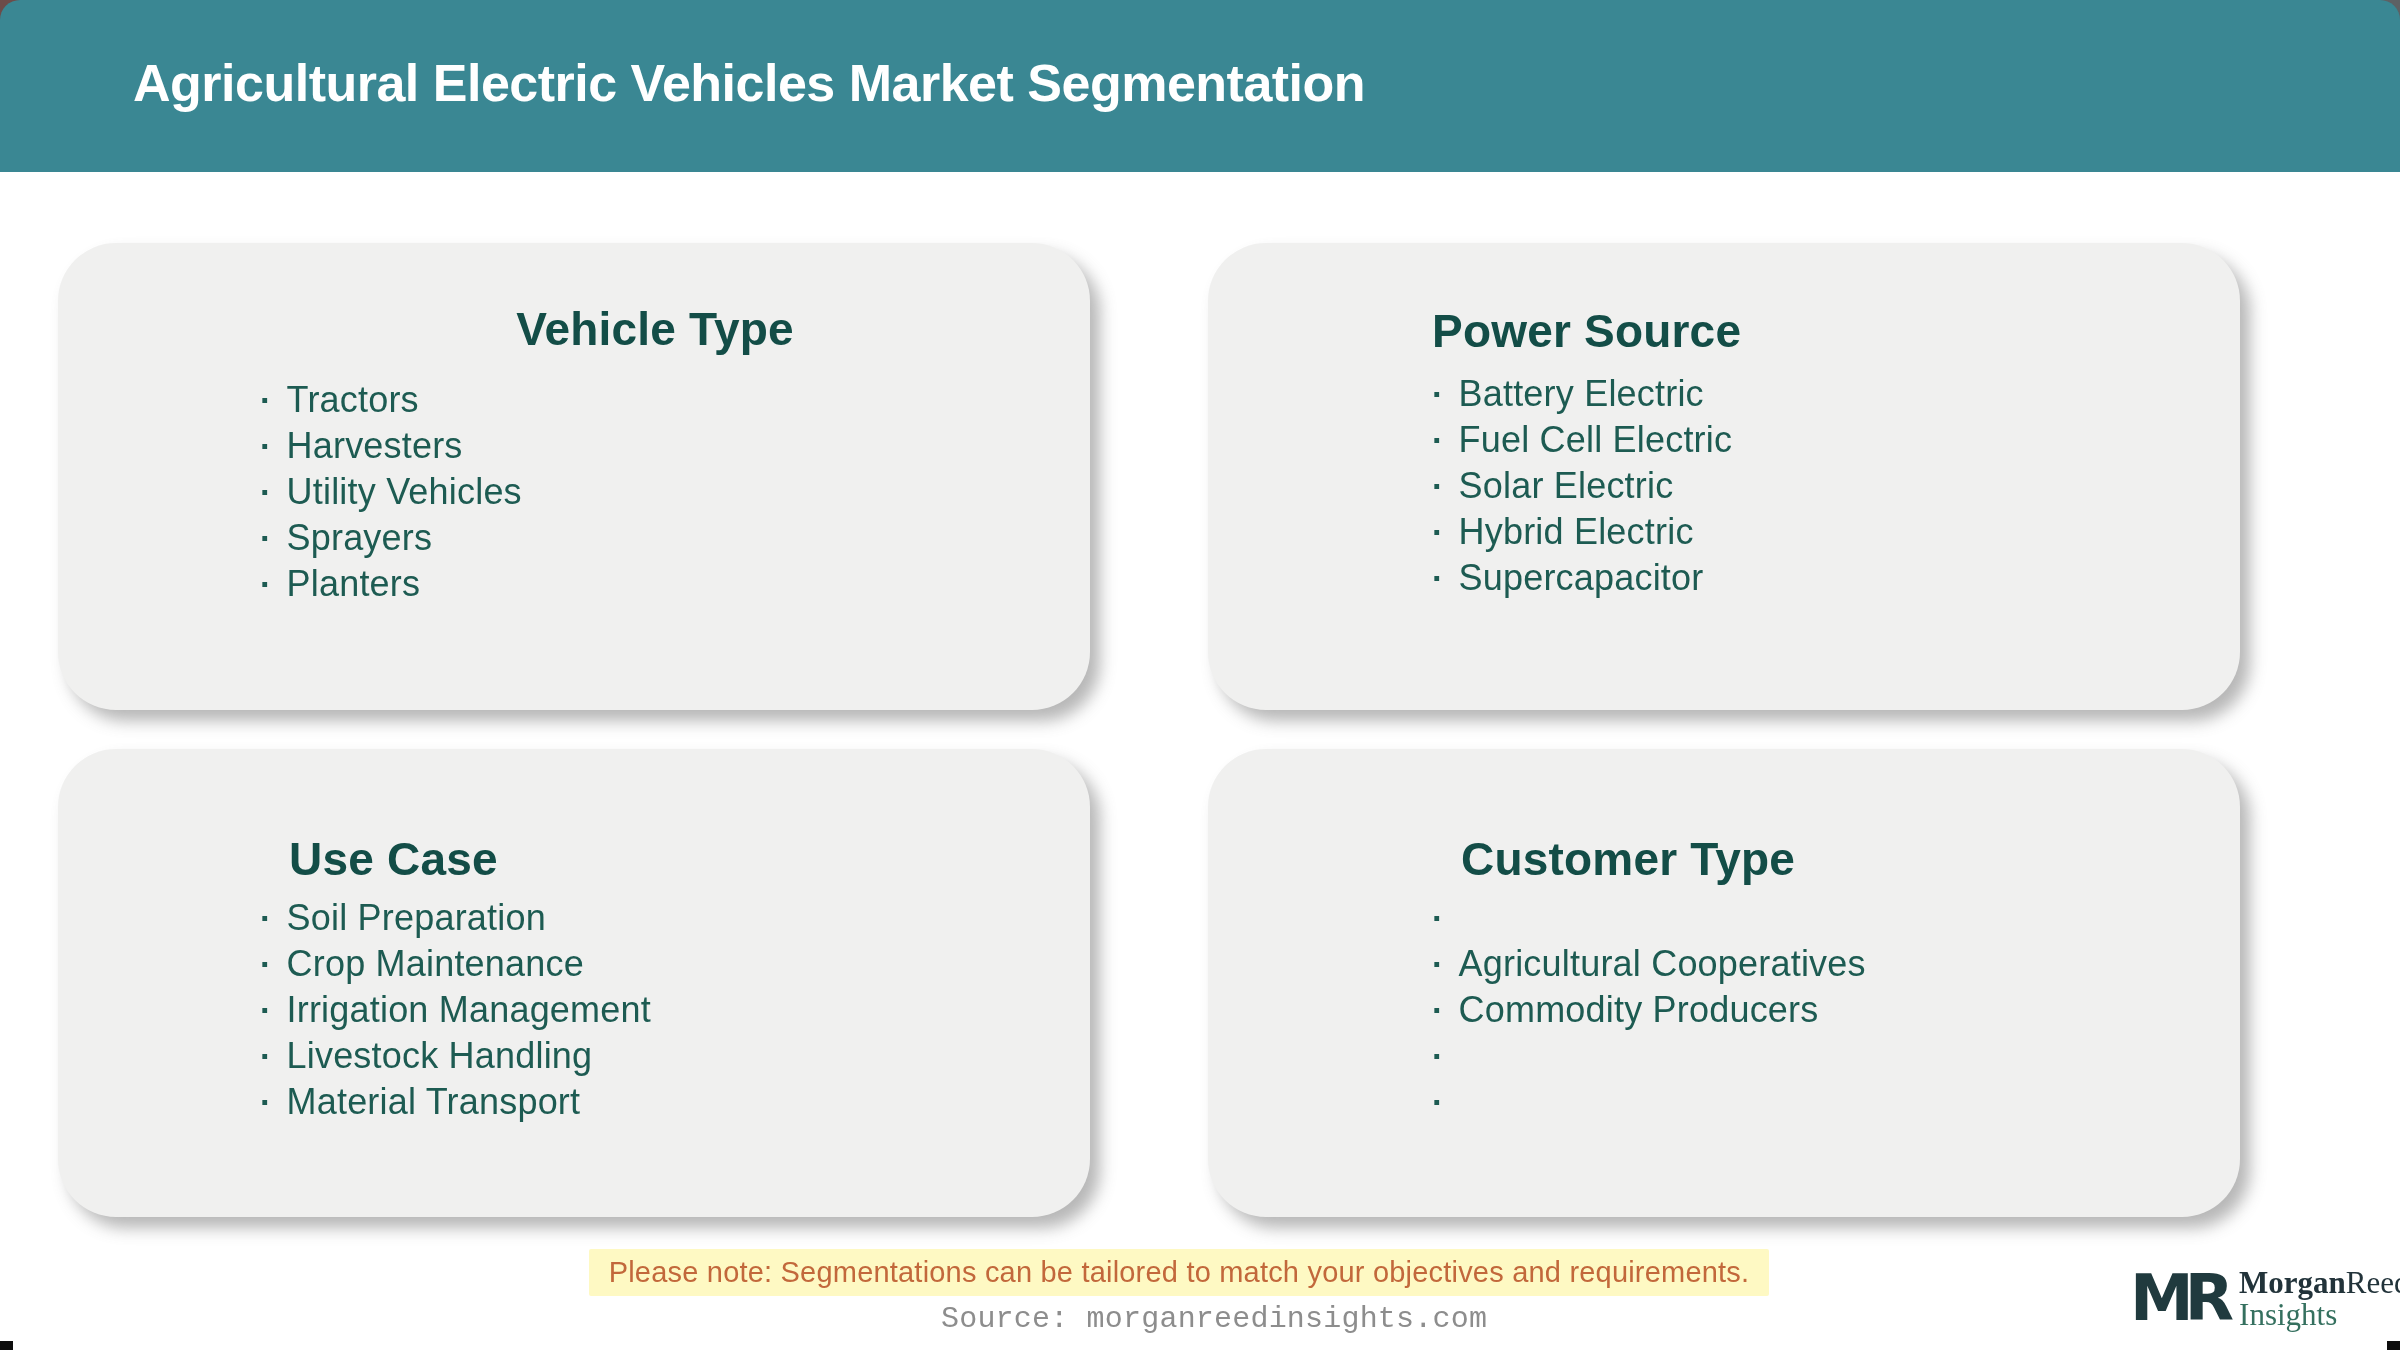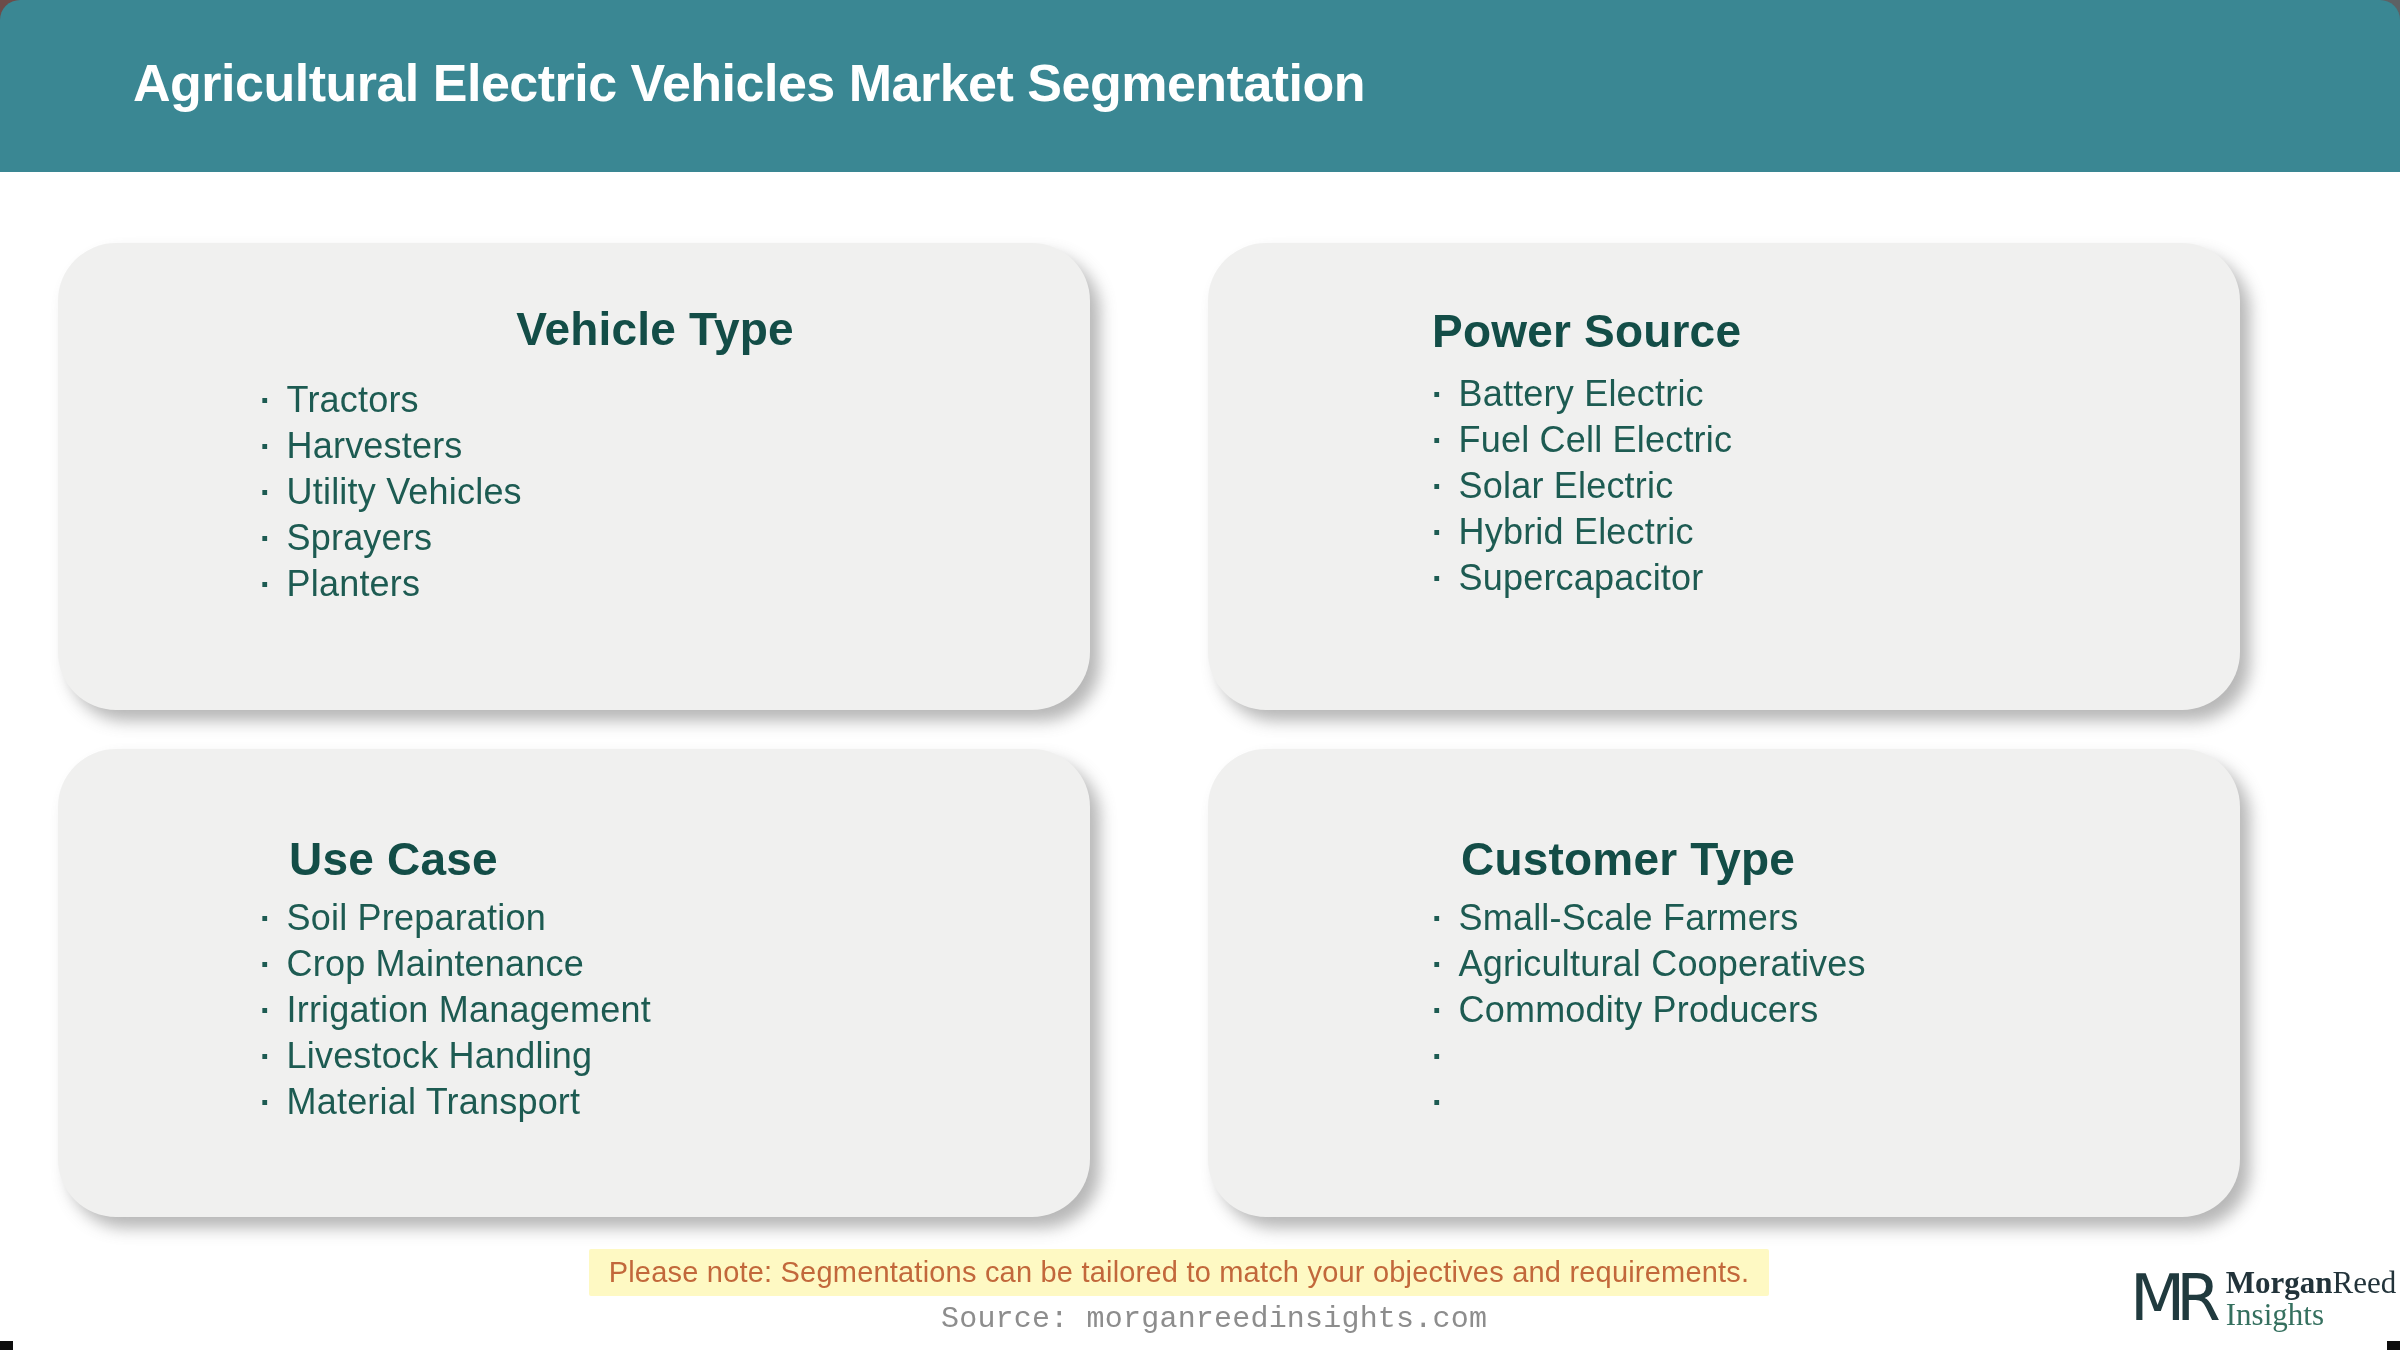--- a/index.html
+++ b/index.html
@@ -109,21 +109,21 @@
 
   .logo {
     position: absolute;
     left: 2130px; top: 1266px;
     display: flex;
     align-items: center;
     z-index: 1;
   }
   .monogram {
     font-family: "DejaVu Sans", sans-serif;
-    font-weight: normal;
+    font-weight: bold;
     font-size: 64px;
     line-height: 64px;
     letter-spacing: -0.14em;
     color: #203a3e;
     padding-right: 14px;
   }
   .logo-text { font-family: "Liberation Serif", serif; }
   .brand-line { font-size: 31px; line-height: 32px; color: #22333a; white-space: nowrap; }
   .brand-line .b { font-weight: bold; }
   .brand-line .r { font-weight: normal; }
@@ -221,21 +221,20 @@
           <span>Material Transport</span>
         </li>
     </ul>
   </section>
 
   <section class="card card-4">
     <h2 class="card-title">Customer Type</h2>
     <ul class="card-list">
       <li>
           <span class="dot">·</span>
-          <span>Small-Scale Farmers</span>
         </li>
       <li>
           <span class="dot">·</span>
           <span>Agricultural Cooperatives</span>
         </li>
       <li>
           <span class="dot">·</span>
           <span>Commodity Producers</span>
         </li>
       <li>

